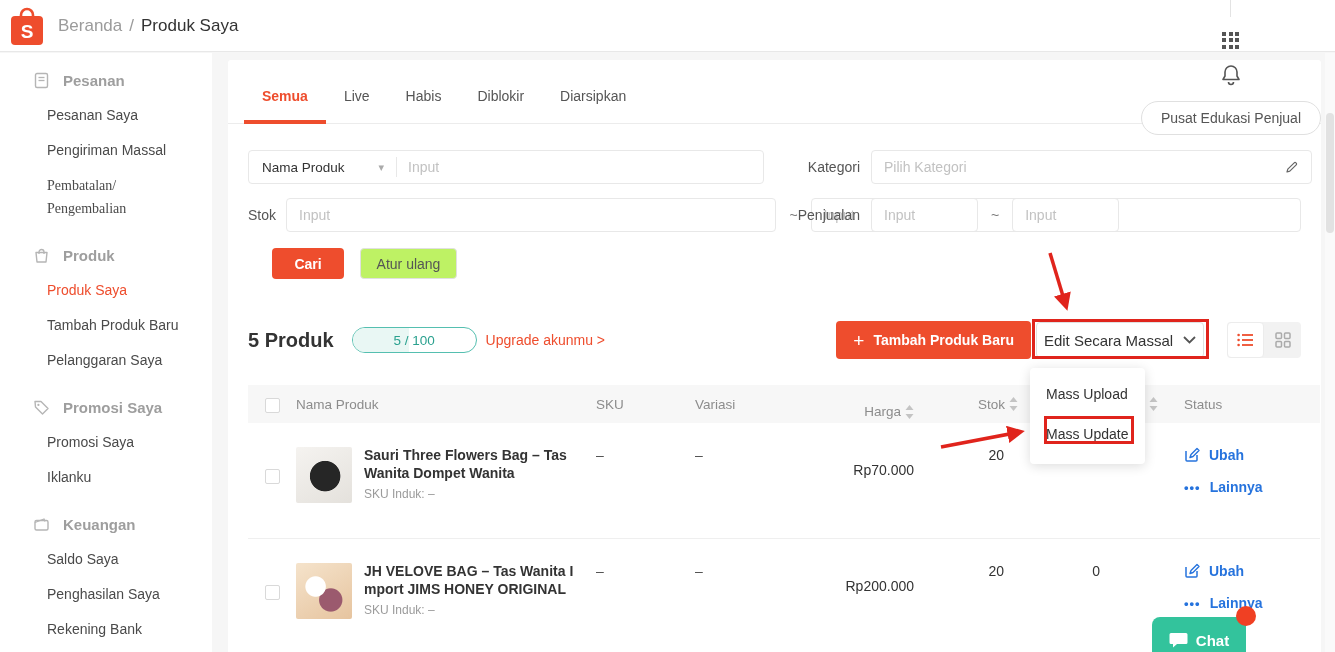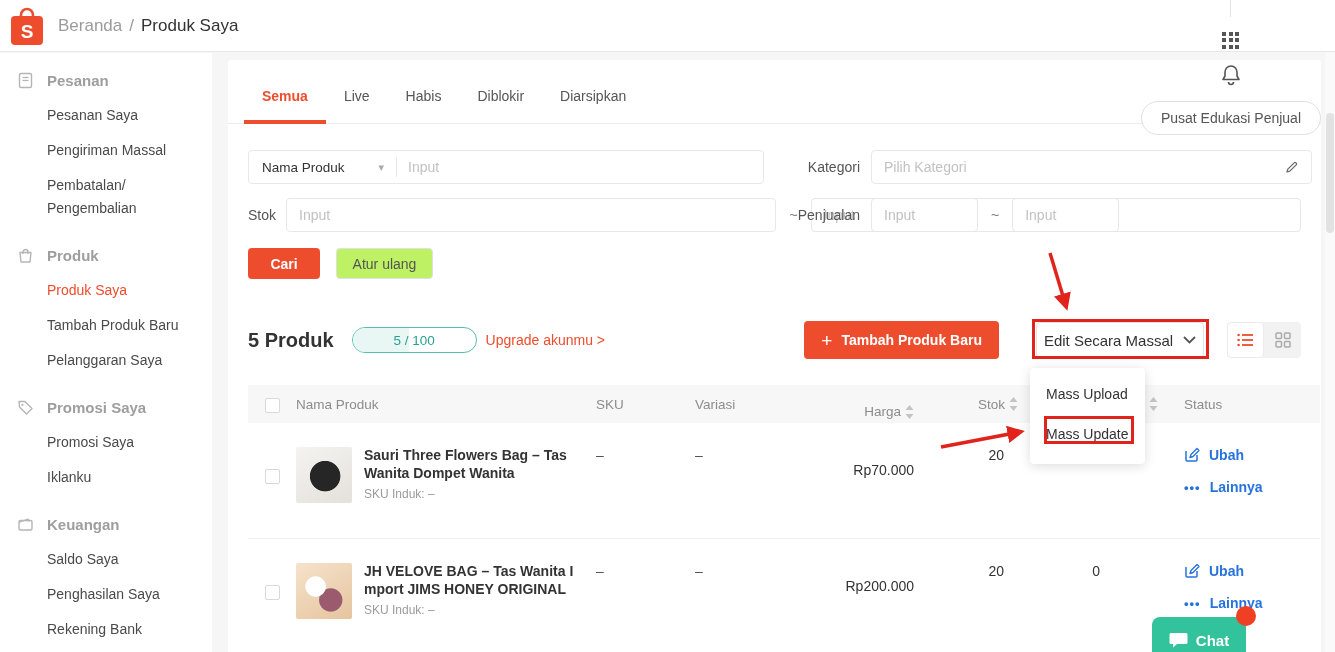--- a/index.html
+++ b/index.html
@@ -20,21 +20,21 @@
             background: radial-gradient(circle at 38% 32%, #e8d7c6 0 30%, #b59a86 55%, #6d564a 100%); }
   .username { font-size:15px; color:#444; }
   .vdiv { width:1px; height:24px; background:#e3e3e3; margin:0 10px; }
   .grid-icon { display:grid; grid-template-columns:repeat(3,4px); grid-template-rows:repeat(3,4px); gap:2.5px; }
   .grid-icon span { background:#555; }
   .edu-btn { height:34px; border:1px solid #e0e0e0; border-radius:17px; background:#fff;
              color:#555; font-size:14px; padding:0 19px; display:flex; align-items:center; cursor:pointer; }
 
   
   .sidebar { position:absolute; top:53px; left:0; width:212px; bottom:0; background:#fff; padding-top:10px; z-index:2; }
-  .side-title { height:35px; display:flex; align-items:center; gap:13px; padding-left:17px;
+  .side-title { height:35px; display:flex; align-items:center; gap:13px; padding-left:33px;
                 color:#9e9e9e; font-size:15px; font-weight:bold; }
   .side-title svg { flex:0 0 auto; }
   .side-item { min-height:35px; display:flex; align-items:center; padding-left:47px;
                color:#4a4a4a; font-size:14px; cursor:pointer; }
   .side-item.active { color:#ee4d2d; }
   .side-item .ml { white-space:pre-line; line-height:1.67; }
   .side-section { margin-bottom:12px; }
 
   
   .main-card { position:absolute; left:228px; top:60px; width:1093px; height:640px; background:#fff; border-radius:3px; z-index:3; }
@@ -58,35 +58,35 @@
   .rg-label { width:70px; text-align:right; margin-right:11px; font-size:14px; color:#555; }
   .kat-box { width:441px; height:34px; border:1px solid #e8e8e8; border-radius:4px; display:flex; align-items:center;
              padding:0 12px; background:#fff; }
   .mini { width:107px; height:34px; border:1px solid #e8e8e8; border-radius:4px; padding:0 12px; }
   .inline-label { font-size:14px; color:#555; margin-right:10px; }
   .tilde { color:#777; font-size:14px; margin:0 13px; }
   .btn-cari { width:72px; height:31px; background:#ee4d2d; color:#fff; border:none; border-radius:4px;
               font-weight:bold; font-size:14px; cursor:pointer; font-family:inherit; }
   .btn-reset { width:97px; height:31px; background:#bef264; color:#555; border:1px solid #e0e0e0; border-radius:4px;
                font-size:14px; margin-left:16px; cursor:pointer; font-family:inherit; }
-  .f-row.last { margin-top:16px; height:31px; }
+  .f-row.last { margin-top:16px; height:31px;margin-left:24px; }
 
   
   .summary { display:flex; align-items:center; padding:0 20px; margin-top:42px; height:38px; }
   .count { font-size:20px; font-weight:bold; color:#333; }
   .quota { position:relative; margin-left:18px; width:125px; height:26px; border:1px solid #55bfb0; border-radius:13px;
            overflow:hidden; display:flex; align-items:center; justify-content:center; }
   .quota-fill { position:absolute; left:0; top:0; bottom:0; width:46%; background:#e9f7f4; }
   .quota-text { position:relative; color:#2ba18f; font-size:13.5px; }
   .upgrade { margin-left:9px; color:#ee4d2d; font-size:14px; text-decoration:none; cursor:pointer; }
   .btn-add { margin-left:auto; height:38px; background:#ee4d2d; border:none; border-radius:4px; color:#fff;
              font-size:14px; font-weight:bold; padding:0 17px; display:flex; align-items:center; gap:9px;
              cursor:pointer; font-family:inherit; }
   .btn-add .plus { font-size:19px; font-weight:normal; line-height:1; }
-  .btn-bulk { margin-left:37px; height:36px; width:168px; background:#fff; border:1px solid #e0e0e0; border-radius:4px;
+  .btn-bulk { margin-left:5px; height:36px; width:168px; background:#fff; border:1px solid #e0e0e0; border-radius:4px;
               color:#333; font-size:15px; display:flex; align-items:center; justify-content:center; gap:10px;
               cursor:pointer; font-family:inherit; }
   .view-toggle { margin-left:23px; height:36px; width:74px; background:#f2f2f2; border-radius:4px; display:flex; padding:0; }
   .vt-seg { width:37px; height:36px; display:flex; align-items:center; justify-content:center; cursor:pointer; border-radius:4px; }
   .vt-seg.active { background:#fff; border:1px solid #ececec; }
 
   
   .table { margin:26px 0 0 20px; width:1072px; }
   .t-head { display:flex; align-items:center; height:38px; background:#f7f7f7; color:#8c8c8c; font-size:13.5px; }
   .t-row { display:flex; height:116px; border-bottom:1px solid #efefef; padding-top:24px; }
@@ -192,21 +192,21 @@
           <line x1="5.5" y1="8.5" x2="11.5" y2="8.5" stroke="#b5b5b5" stroke-width="1.3"></line>
         </svg>
         <span>Pesanan</span>
       </div>
       <div class="side-item">
           <span class="ml">Pesanan Saya</span>
         </div>
       <div class="side-item">
           <span class="ml">Pengiriman Massal</span>
         </div>
-      <div class="side-item" style="height:58px;">
+      <div class="side-item" style="height:58px;font-family:Liberation Serif, serif;">
           <span class="ml">Pembatalan/
 Pengembalian</span>
         </div>
     </div>
 
     <div class="side-section">
       <div class="side-title">
         <svg width="17" height="17" viewBox="0 0 17 17">
           <path d="M3 5.5 h11 l-1 9.5 h-9 z" fill="none" stroke="#b5b5b5" stroke-width="1.4" stroke-linejoin="round"></path>
           <path d="M6 7 V5 a2.5 2.5 0 0 1 5 0 v2" fill="none" stroke="#b5b5b5" stroke-width="1.3"></path>

